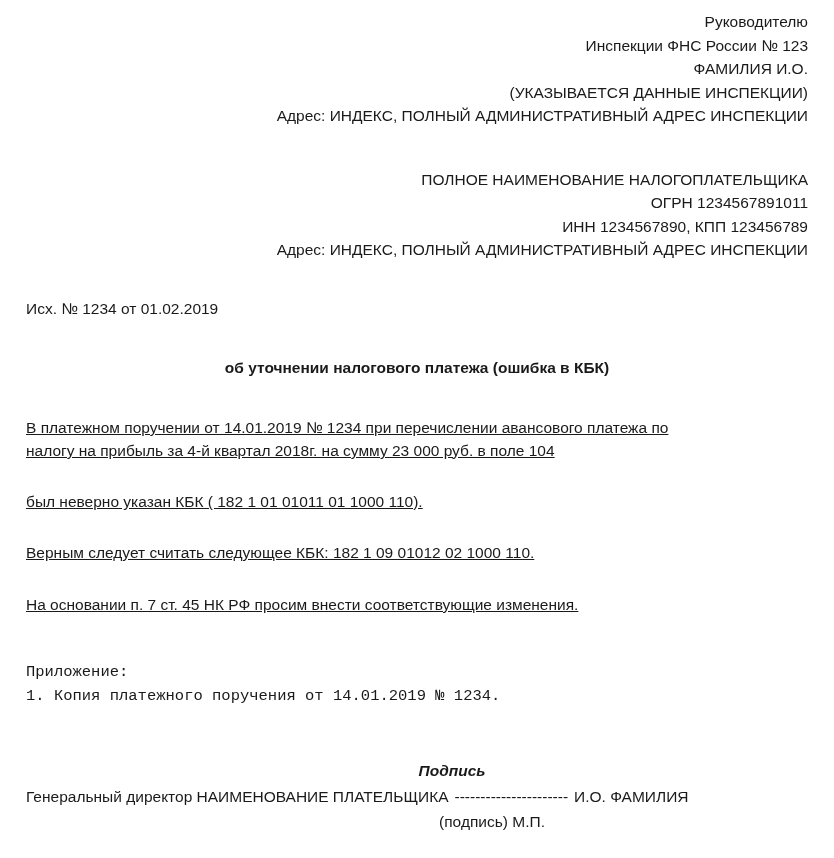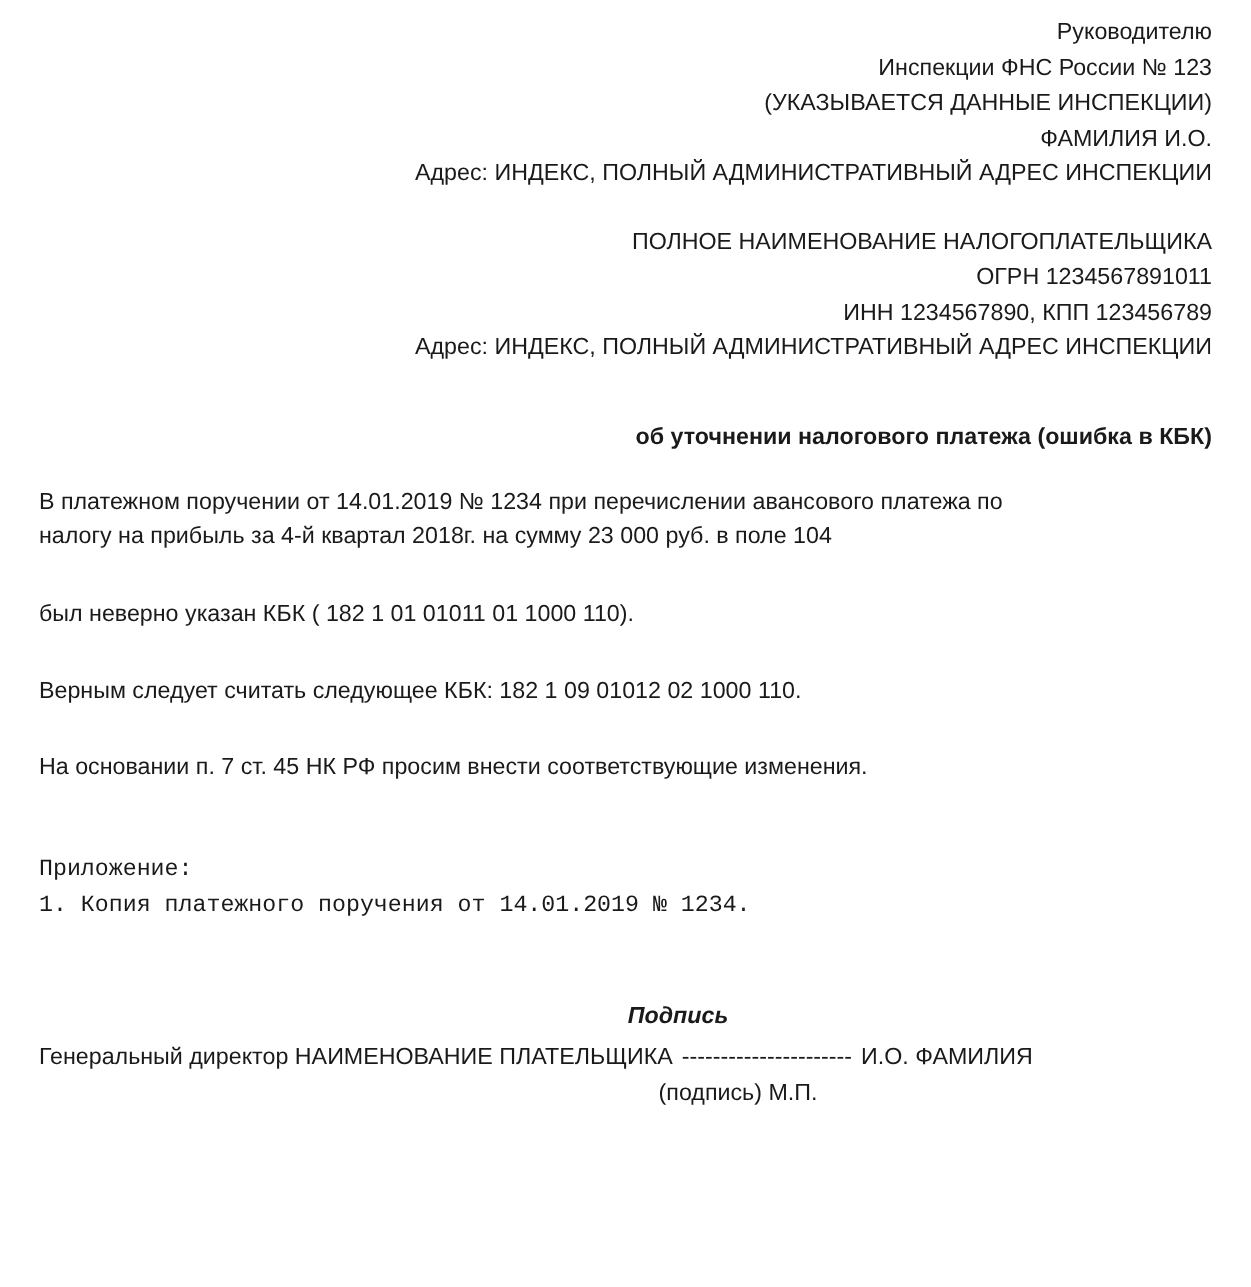--- a/index.html
+++ b/index.html
@@ -26,44 +26,44 @@
   .block-right {
     text-align: right;
   }
   .addressee {
     margin-top: 2px;
   }
   .addressee div {
     line-height: 1.52;
   }
   .taxpayer {
-    margin-top: 22px;
+    margin-top: 40px;
   }
   .taxpayer div {
     line-height: 1.52;
   }
   .outgoing {
     margin-top: 36px;
     text-align: left;
   }
   .title-block {
     margin-top: 36px;
     text-align: center;
     font-weight: bold;
   }
   .title-block .t1 {
     line-height: 1.5;
   }
   .title-block .t2 {
     line-height: 1.5;
     margin-top: 4px;
-    text-align: right;
   }
   .body-text {
-    margin-top: 20px;
+    margin-top: 36px;
+    text-decoration: underline;
   }
   .body-text p {
     margin: 0 0 28px 0;
     line-height: 1.5;
   }
   .body-text p.tight {
     margin-bottom: 0;
   }
   .attachment {
     margin-top: 44px;
@@ -99,32 +99,33 @@
   }
 </style>
 </head>
 <body>
 
 <div class="page">
 
   <div class="block-right addressee">
     <div>Руководителю</div>
     <div>Инспекции ФНС России № 123</div>
+    <div>ФАМИЛИЯ И.О.</div>
     <div>(УКАЗЫВАЕТСЯ ДАННЫЕ ИНСПЕКЦИИ)</div>
-    <div>ФАМИЛИЯ И.О.</div>
     <div>Адрес: ИНДЕКС, ПОЛНЫЙ АДМИНИСТРАТИВНЫЙ АДРЕС ИНСПЕКЦИИ</div>
   </div>
 
   <div class="block-right taxpayer">
     <div>ПОЛНОЕ НАИМЕНОВАНИЕ НАЛОГОПЛАТЕЛЬЩИКА</div>
     <div>ОГРН 1234567891011</div>
     <div>ИНН 1234567890, КПП 123456789</div>
     <div>Адрес: ИНДЕКС, ПОЛНЫЙ АДМИНИСТРАТИВНЫЙ АДРЕС ИНСПЕКЦИИ</div>
   </div>
 
+  <div class="outgoing">Исх. № 1234 от 01.02.2019</div>
 
   <div class="title-block">
     <div class="t2">об уточнении налогового платежа (ошибка в КБК)</div>
   </div>
 
   <div class="body-text">
     <p class="tight">В платежном поручении от 14.01.2019 № 1234 при перечислении авансового платежа по</p>
     <p>налогу на прибыль за 4-й квартал 2018г. на сумму 23 000 руб. в поле 104</p>
     <p>был неверно указан КБК ( 182 1 01 01011 01 1000 110).</p>
     <p>Верным следует считать следующее КБК: 182 1 09 01012 02 1000 110.</p>

